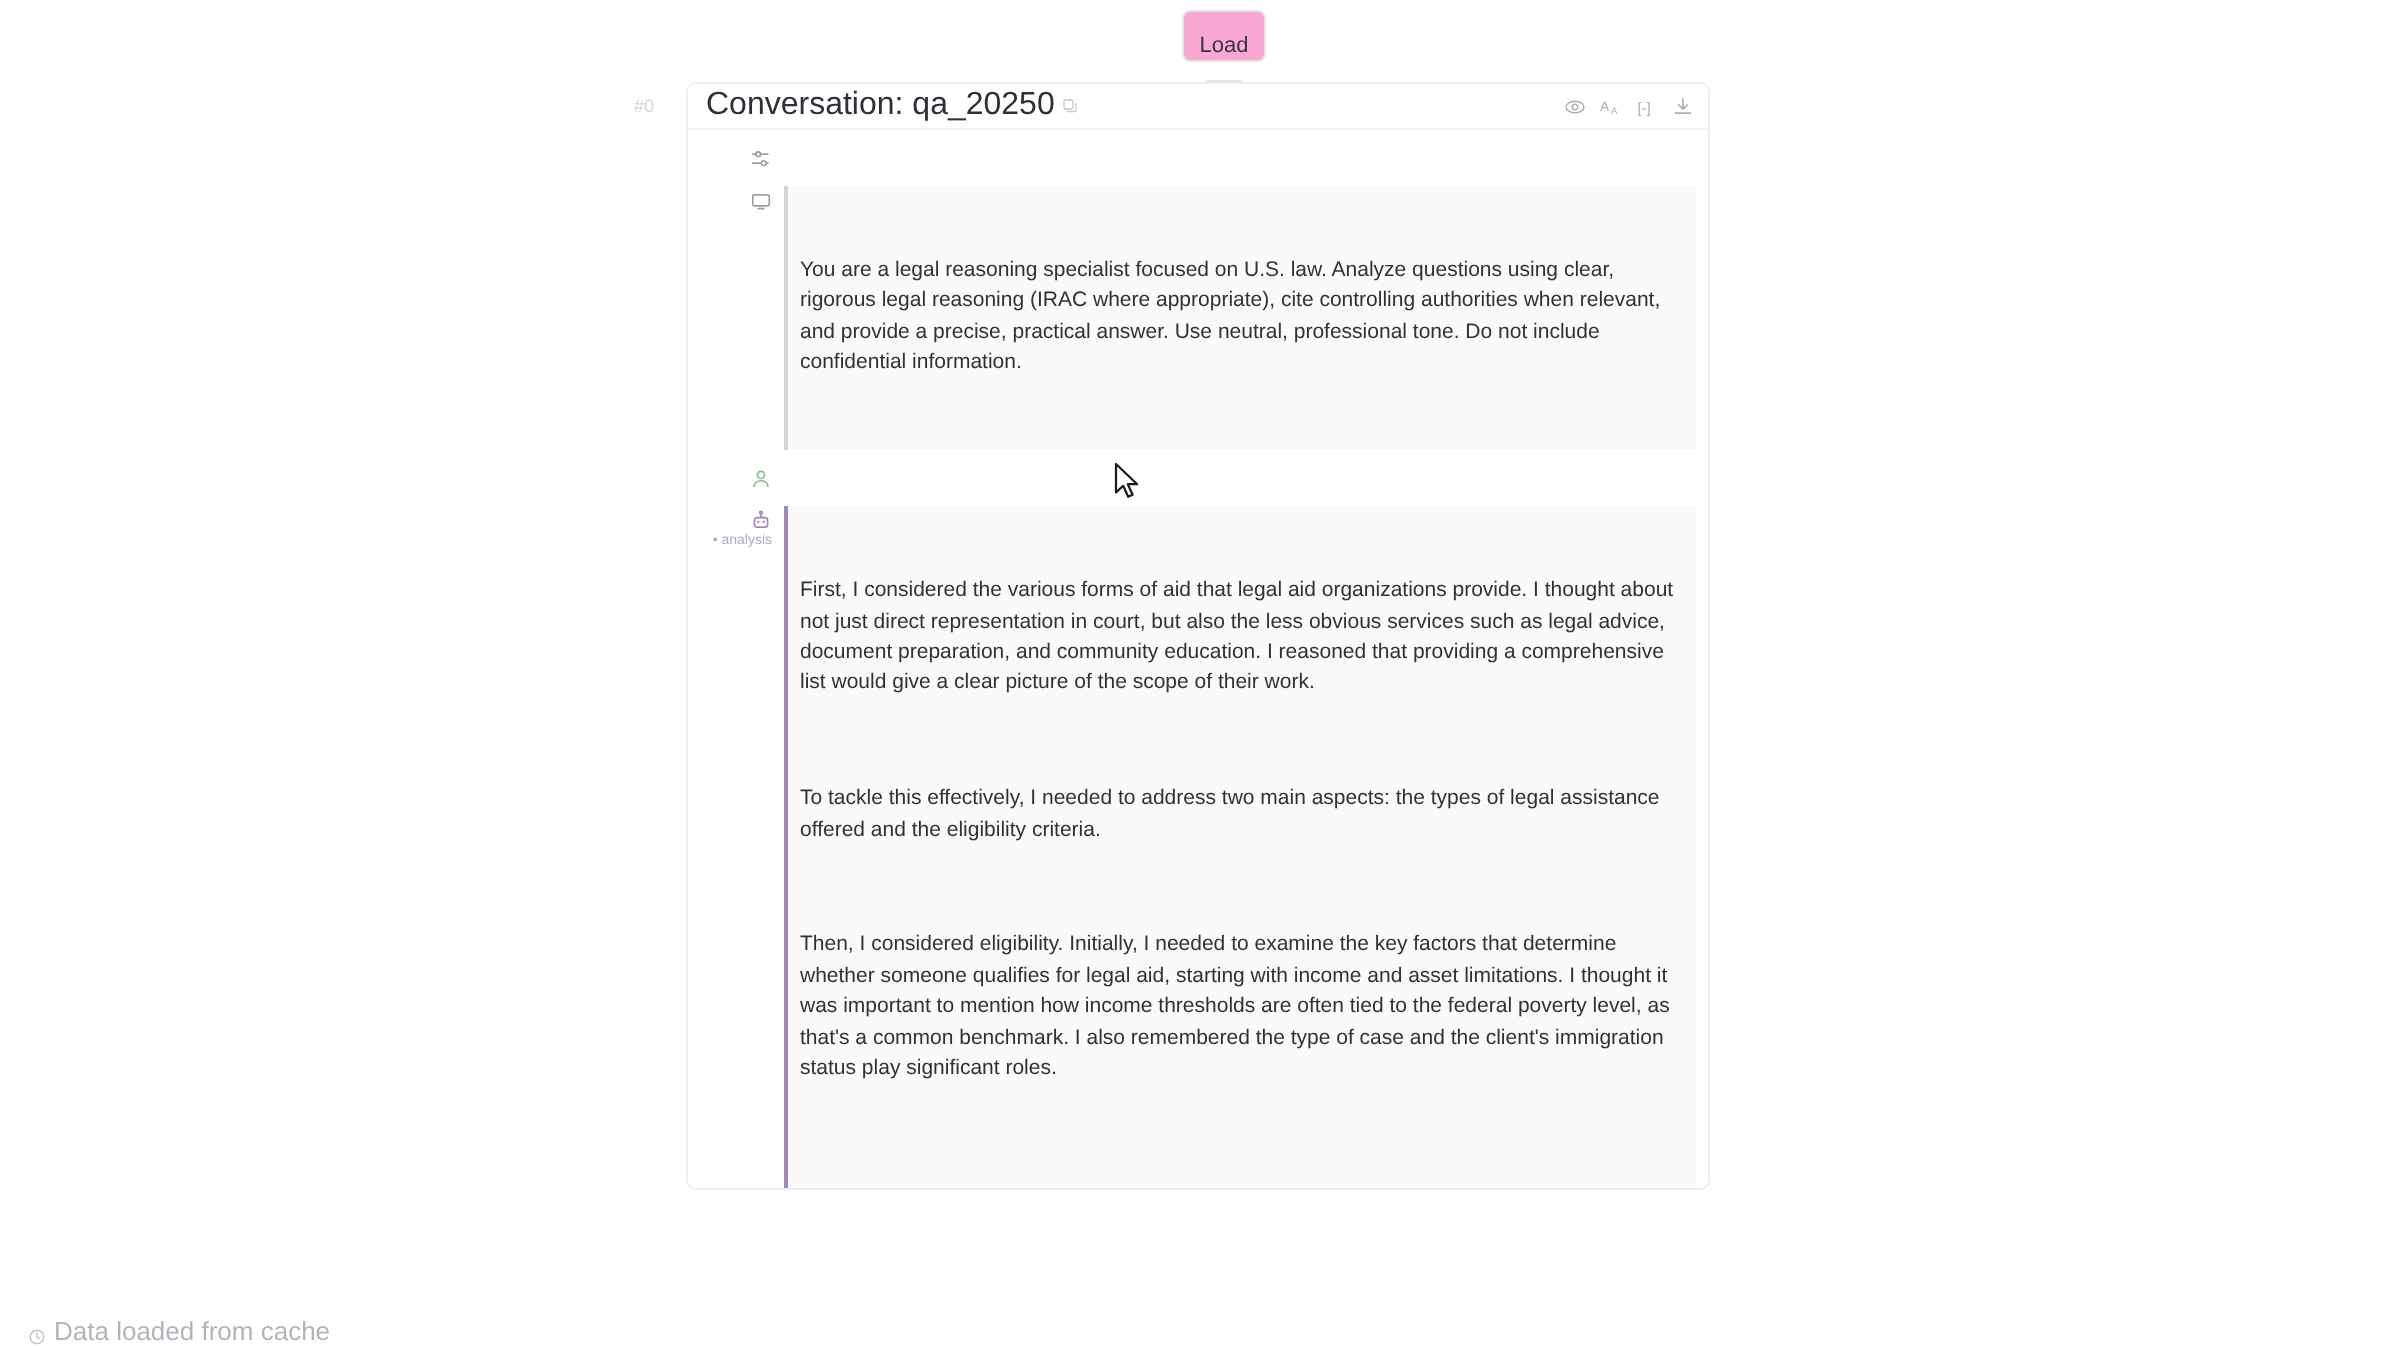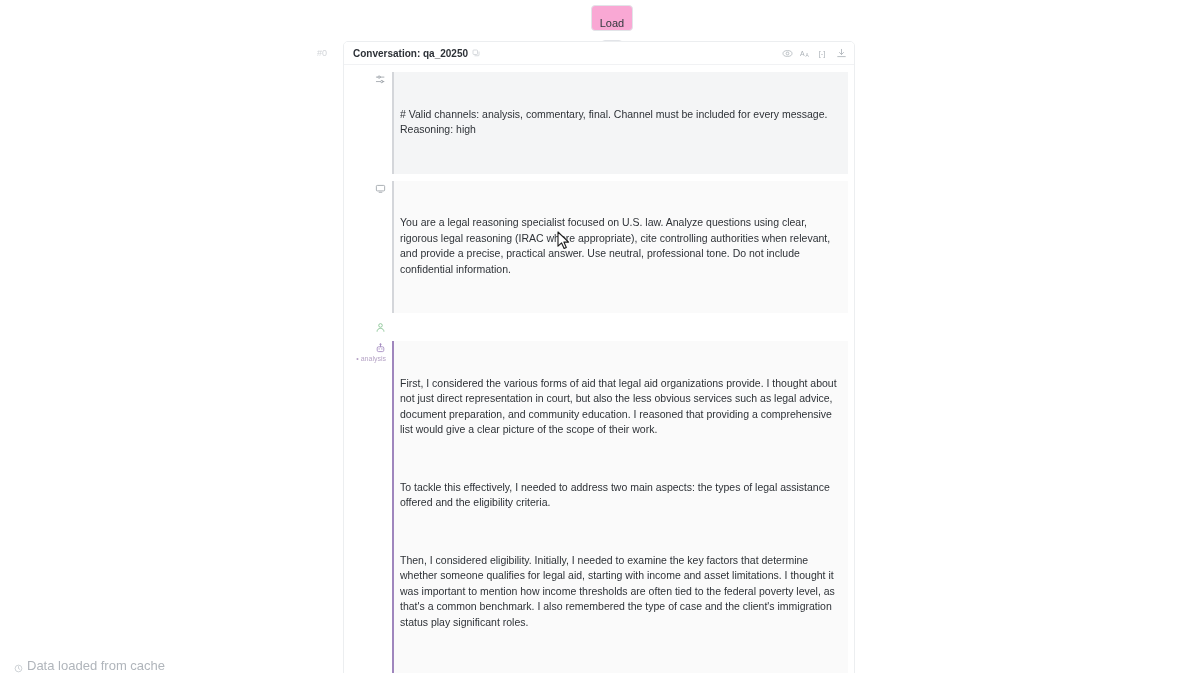--- a/index.html
+++ b/index.html
@@ -115,22 +115,22 @@
   }
   .conv-header {
     height: 23px;
     display: flex;
     align-items: center;
     padding: 0 7px 0 9px;
     border-bottom: 1px solid #f1f2f4;
     background: #fff;
   }
   .conv-title {
-    font-size: 10px;
-    font-weight: bold;
+    font-size: 16px;
+    font-weight: normal;
     color: #2d3137;
     white-space: nowrap;
   }
   .copy-icon {
     margin-left: 4px;
     display: inline-flex;
     align-items: center;
     color: #c3c7cc;
   }
   .conv-actions {
@@ -290,24 +290,20 @@
               <span class="msg-icon">
                 <svg width="11" height="11" viewBox="0 0 16 16" stroke="#9aa0a6" stroke-width="1.2" fill="none" stroke-linecap="round">
                   <line x1="2" y1="4.5" x2="13" y2="4.5"></line>
                   <line x1="2" y1="11" x2="13" y2="11"></line>
                   <circle cx="6" cy="4.5" r="1.7" fill="#fff"></circle>
                   <circle cx="10" cy="11" r="1.7" fill="#fff"></circle>
                 </svg>
               </span>
               <span class="gutter-label"></span>
             </div>
-            <div class="msg-body">
-              <p># Valid channels: analysis, commentary, final. Channel must be included for every message.
-Reasoning: high</p>
-            </div>
           </div>
 
           <div class="msg kind-developer">
             <div class="msg-gutter">
               <span class="msg-icon">
                 <svg width="11" height="11" viewBox="0 0 16 16" stroke="#9aa0a6" stroke-width="1.2" fill="none">
                   <rect x="2" y="3.5" width="12" height="8" rx="1.3"></rect>
                   <line x1="6" y1="13.5" x2="10" y2="13.5" stroke-linecap="round"></line>
                 </svg>
               </span>

